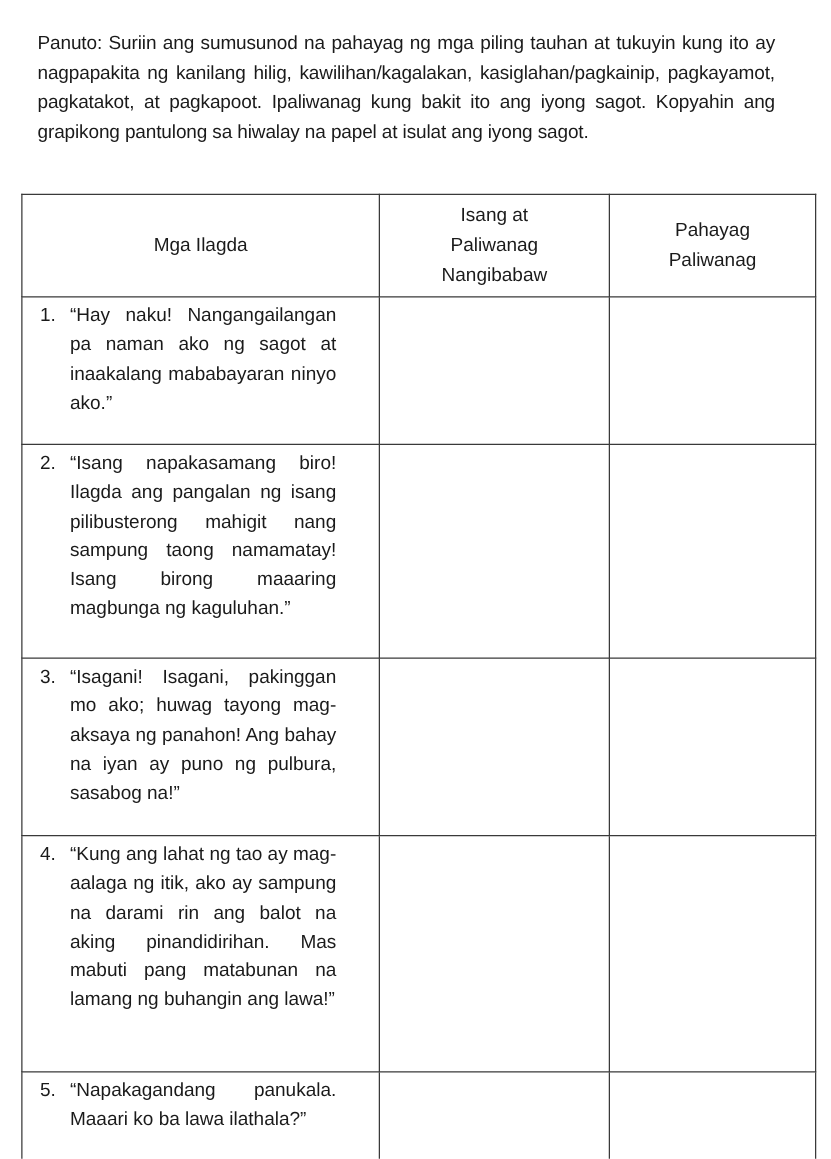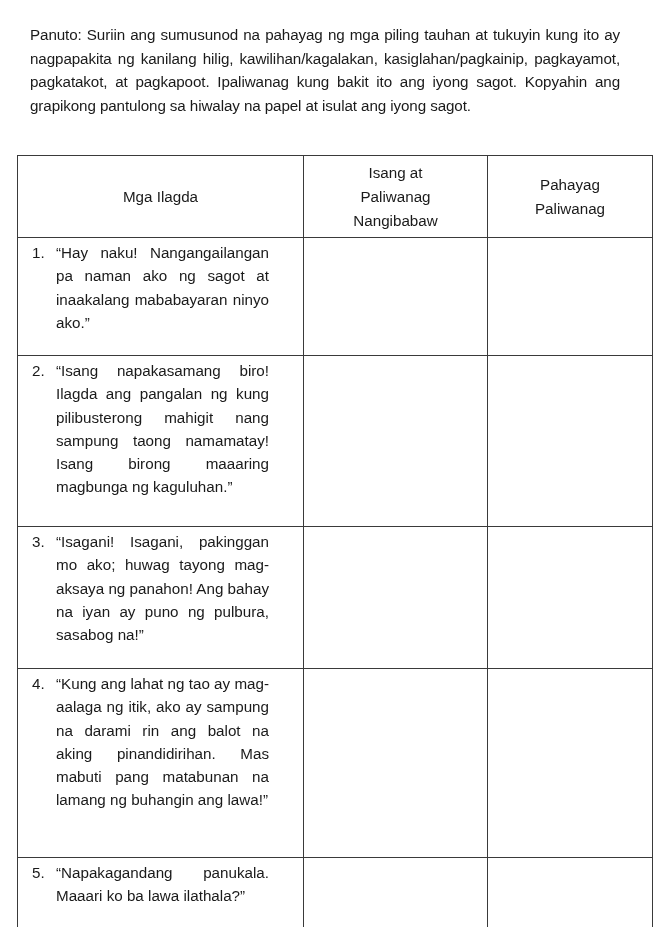--- a/index.html
+++ b/index.html
@@ -106,21 +106,21 @@
       <td class="statement-cell">
         <span class="item-number">1.</span>
         <span>“Hay naku! Nangangailangan pa naman ako ng sagot at inaakalang mababayaran ninyo ako.”</span>
       </td>
       <td class="answer-cell"></td>
       <td class="answer-cell"></td>
     </tr>
     <tr class="row-2">
       <td class="statement-cell">
         <span class="item-number">2.</span>
-        <span>“Isang napakasamang biro! Ilagda ang pangalan ng kung pilibusterong mahigit nang sampung taong namamatay! Isang birong maaaring magbunga ng kaguluhan.”</span>
+        <span>“Isang napakasamang biro! Ilagda ang pangalan ng isang pilibusterong mahigit nang sampung taong namamatay! Isang birong maaaring magbunga ng kaguluhan.”</span>
       </td>
       <td class="answer-cell"></td>
       <td class="answer-cell"></td>
     </tr>
     <tr class="row-3">
       <td class="statement-cell">
         <span class="item-number">3.</span>
         <span>“Isagani! Isagani, pakinggan mo ako; huwag tayong mag-aksaya ng panahon! Ang bahay na iyan ay puno ng pulbura, sasabog na!”</span>
       </td>
       <td class="answer-cell"></td>

